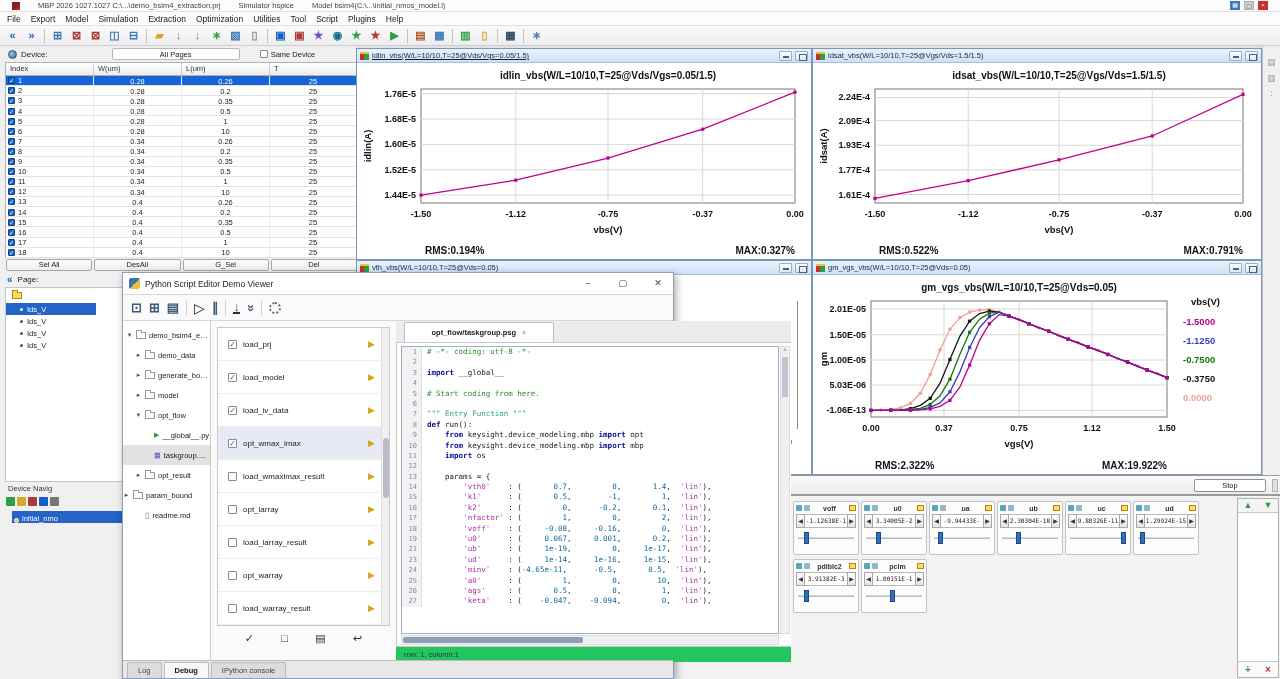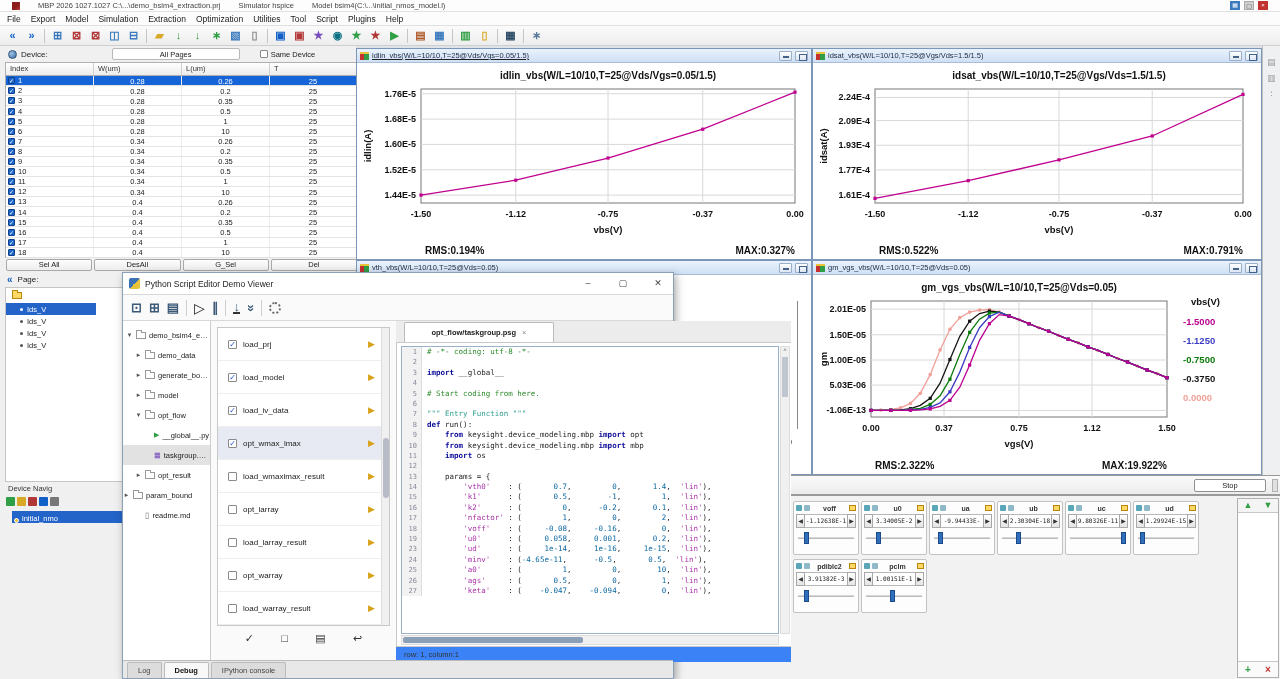--- a/index.html
+++ b/index.html
@@ -144,21 +144,21 @@
   .ed-code-wrap { position:relative; height:303px; background:#fff; border-left:1px solid #c8c8c8; }
   .code-scrollbox { position:absolute; left:4px; top:3px; right:12px; bottom:12px; border:1px solid #9ab0c8; overflow:hidden; background:#fff; }
   .code-line { display:flex; height:10.4px; line-height:10.4px; white-space:pre; font-family:"DejaVu Sans Mono", monospace; font-size:7.5px; }
   .code-line .ln { width:20px; text-align:right; padding-right:4px; background:#f2f2f2; color:#889; border-right:1px solid #ddd; flex:none; font-size:7px; }
   .code-line .ct { padding-left:5px; }
   .tc { color:#2e8b2e; } .ts { color:#a832a8; } .ts2 { color:#2f9e8f; } .tk { color:#0a0a9a; font-weight:bold; } .tn { color:#0a66a0; }
   .ed-vscroll { position:absolute; right:1px; top:3px; width:10px; bottom:12px; background:#f0f0f0; border:1px solid #ddd; font-size:6px; text-align:center; color:#666; }
   .ed-vscroll .vthumb { position:absolute; left:1px; top:10px; width:6px; height:40px; background:#c0c6d0; }
   .ed-hscroll { position:absolute; left:4px; bottom:1px; right:12px; height:10px; background:#f0f0f0; border:1px solid #ddd; }
   .ed-hscroll .thumb { position:absolute; left:1px; top:1px; width:180px; height:6px; background:#8ba0b8; border-radius:2px; }
-  .ed-status { height:16px; border-top:1px solid #c8c8c8; background:#3b82f6; font-size:7.5px; padding:3px 0 0 8px; color:#333; }
+  .ed-status { height:16px; border-top:1px solid #c8c8c8; background:#22c55e; font-size:7.5px; padding:3px 0 0 8px; color:#333; }
 
   .dlg-tabs { position:absolute; left:0; bottom:0; width:100%; height:18px; background:#e8e8e8; border-top:1px solid #bbb; display:flex; align-items:flex-end; padding-left:4px; gap:2px; }
   .dlg-tab { height:16px; padding:0 10px; font-size:7.5px; line-height:15px; background:#dcdcdc; border:1px solid #bbb; border-bottom:none; border-radius:2px 2px 0 0; color:#444; }
   .dlg-tab.active { background:#f8f8f8; font-weight:bold; color:#111; }
 </style>
 </head>
 <body>
 
 <div id="screen">
 
@@ -994,21 +994,22 @@
               <div class="code-line"><span class="ln">9</span><span class="ct">    <span class="tk">from</span> keysight.device_modeling.mbp <span class="tk">import</span> opt</span></div>
               <div class="code-line"><span class="ln">10</span><span class="ct">    <span class="tk">from</span> keysight.device_modeling.mbp <span class="tk">import</span> mbp</span></div>
               <div class="code-line"><span class="ln">11</span><span class="ct">    <span class="tk">import</span> os</span></div>
               <div class="code-line"><span class="ln">12</span><span class="ct">&nbsp;</span></div>
               <div class="code-line"><span class="ln">13</span><span class="ct">    params = {</span></div>
               <div class="code-line"><span class="ln">14</span><span class="ct">        <span class="ts">'vth0'</span>    : (       <span class="tn">0.7</span>,         <span class="tn">0</span>,       <span class="tn">1.4</span>,  <span class="ts">'lin'</span>),</span></div>
               <div class="code-line"><span class="ln">15</span><span class="ct">        <span class="ts">'k1'</span>      : (       <span class="tn">0.5</span>,        <span class="tn">-1</span>,         <span class="tn">1</span>,  <span class="ts">'lin'</span>),</span></div>
               <div class="code-line"><span class="ln">16</span><span class="ct">        <span class="ts">'k2'</span>      : (         <span class="tn">0</span>,      <span class="tn">-0.2</span>,       <span class="tn">0.1</span>,  <span class="ts">'lin'</span>),</span></div>
               <div class="code-line"><span class="ln">17</span><span class="ct">        <span class="ts">'nfactor'</span> : (         <span class="tn">1</span>,         <span class="tn">0</span>,         <span class="tn">2</span>,  <span class="ts">'lin'</span>),</span></div>
               <div class="code-line"><span class="ln">18</span><span class="ct">        <span class="ts">'voff'</span>    : (     <span class="tn">-0.08</span>,     <span class="tn">-0.16</span>,         <span class="tn">0</span>,  <span class="ts">'lin'</span>),</span></div>
-              <div class="code-line"><span class="ln">19</span><span class="ct">        <span class="ts">'u0'</span>      : (     <span class="tn">0.058</span>,     <span class="tn">0.001</span>,       <span class="tn">0.2</span>,  <span class="ts">'lin'</span>),</span></div>
+              <div class="code-line"><span class="ln">19</span><span class="ct">        <span class="ts">'u0'</span>      : (     <span class="tn">0.067</span>,     <span class="tn">0.001</span>,       <span class="tn">0.2</span>,  <span class="ts">'lin'</span>),</span></div>
+              <div class="code-line"><span class="ln">21</span><span class="ct">        <span class="ts">'ub'</span>      : (     <span class="tn">1e-19</span>,         <span class="tn">0</span>,     <span class="tn">1e-17</span>,  <span class="ts">'lin'</span>),</span></div>
               <div class="code-line"><span class="ln">23</span><span class="ct">        <span class="ts">'ud'</span>      : (     <span class="tn">1e-14</span>,     <span class="tn">1e-16</span>,     <span class="tn">1e-15</span>,  <span class="ts">'lin'</span>),</span></div>
               <div class="code-line"><span class="ln">24</span><span class="ct">        <span class="ts">'minv'</span>    : (<span class="tn">-4.65e-11</span>,      <span class="tn">-0.5</span>,       <span class="tn">0.5</span>,  <span class="ts">'lin'</span>),</span></div>
               <div class="code-line"><span class="ln">25</span><span class="ct">        <span class="ts">'a0'</span>      : (         <span class="tn">1</span>,         <span class="tn">0</span>,        <span class="tn">10</span>,  <span class="ts">'lin'</span>),</span></div>
               <div class="code-line"><span class="ln">26</span><span class="ct">        <span class="ts">'ags'</span>     : (       <span class="tn">0.5</span>,         <span class="tn">0</span>,         <span class="tn">1</span>,  <span class="ts">'lin'</span>),</span></div>
               <div class="code-line"><span class="ln">27</span><span class="ct">        <span class="ts">'keta'</span>    : (    <span class="tn">-0.047</span>,    <span class="tn">-0.094</span>,         <span class="tn">0</span>,  <span class="ts">'lin'</span>),</span></div>
             </div>
           <div class="ed-vscroll">˄<span class="vthumb"></span></div>
           <div class="ed-hscroll">
               <span class="thumb"></span>
             </div>

